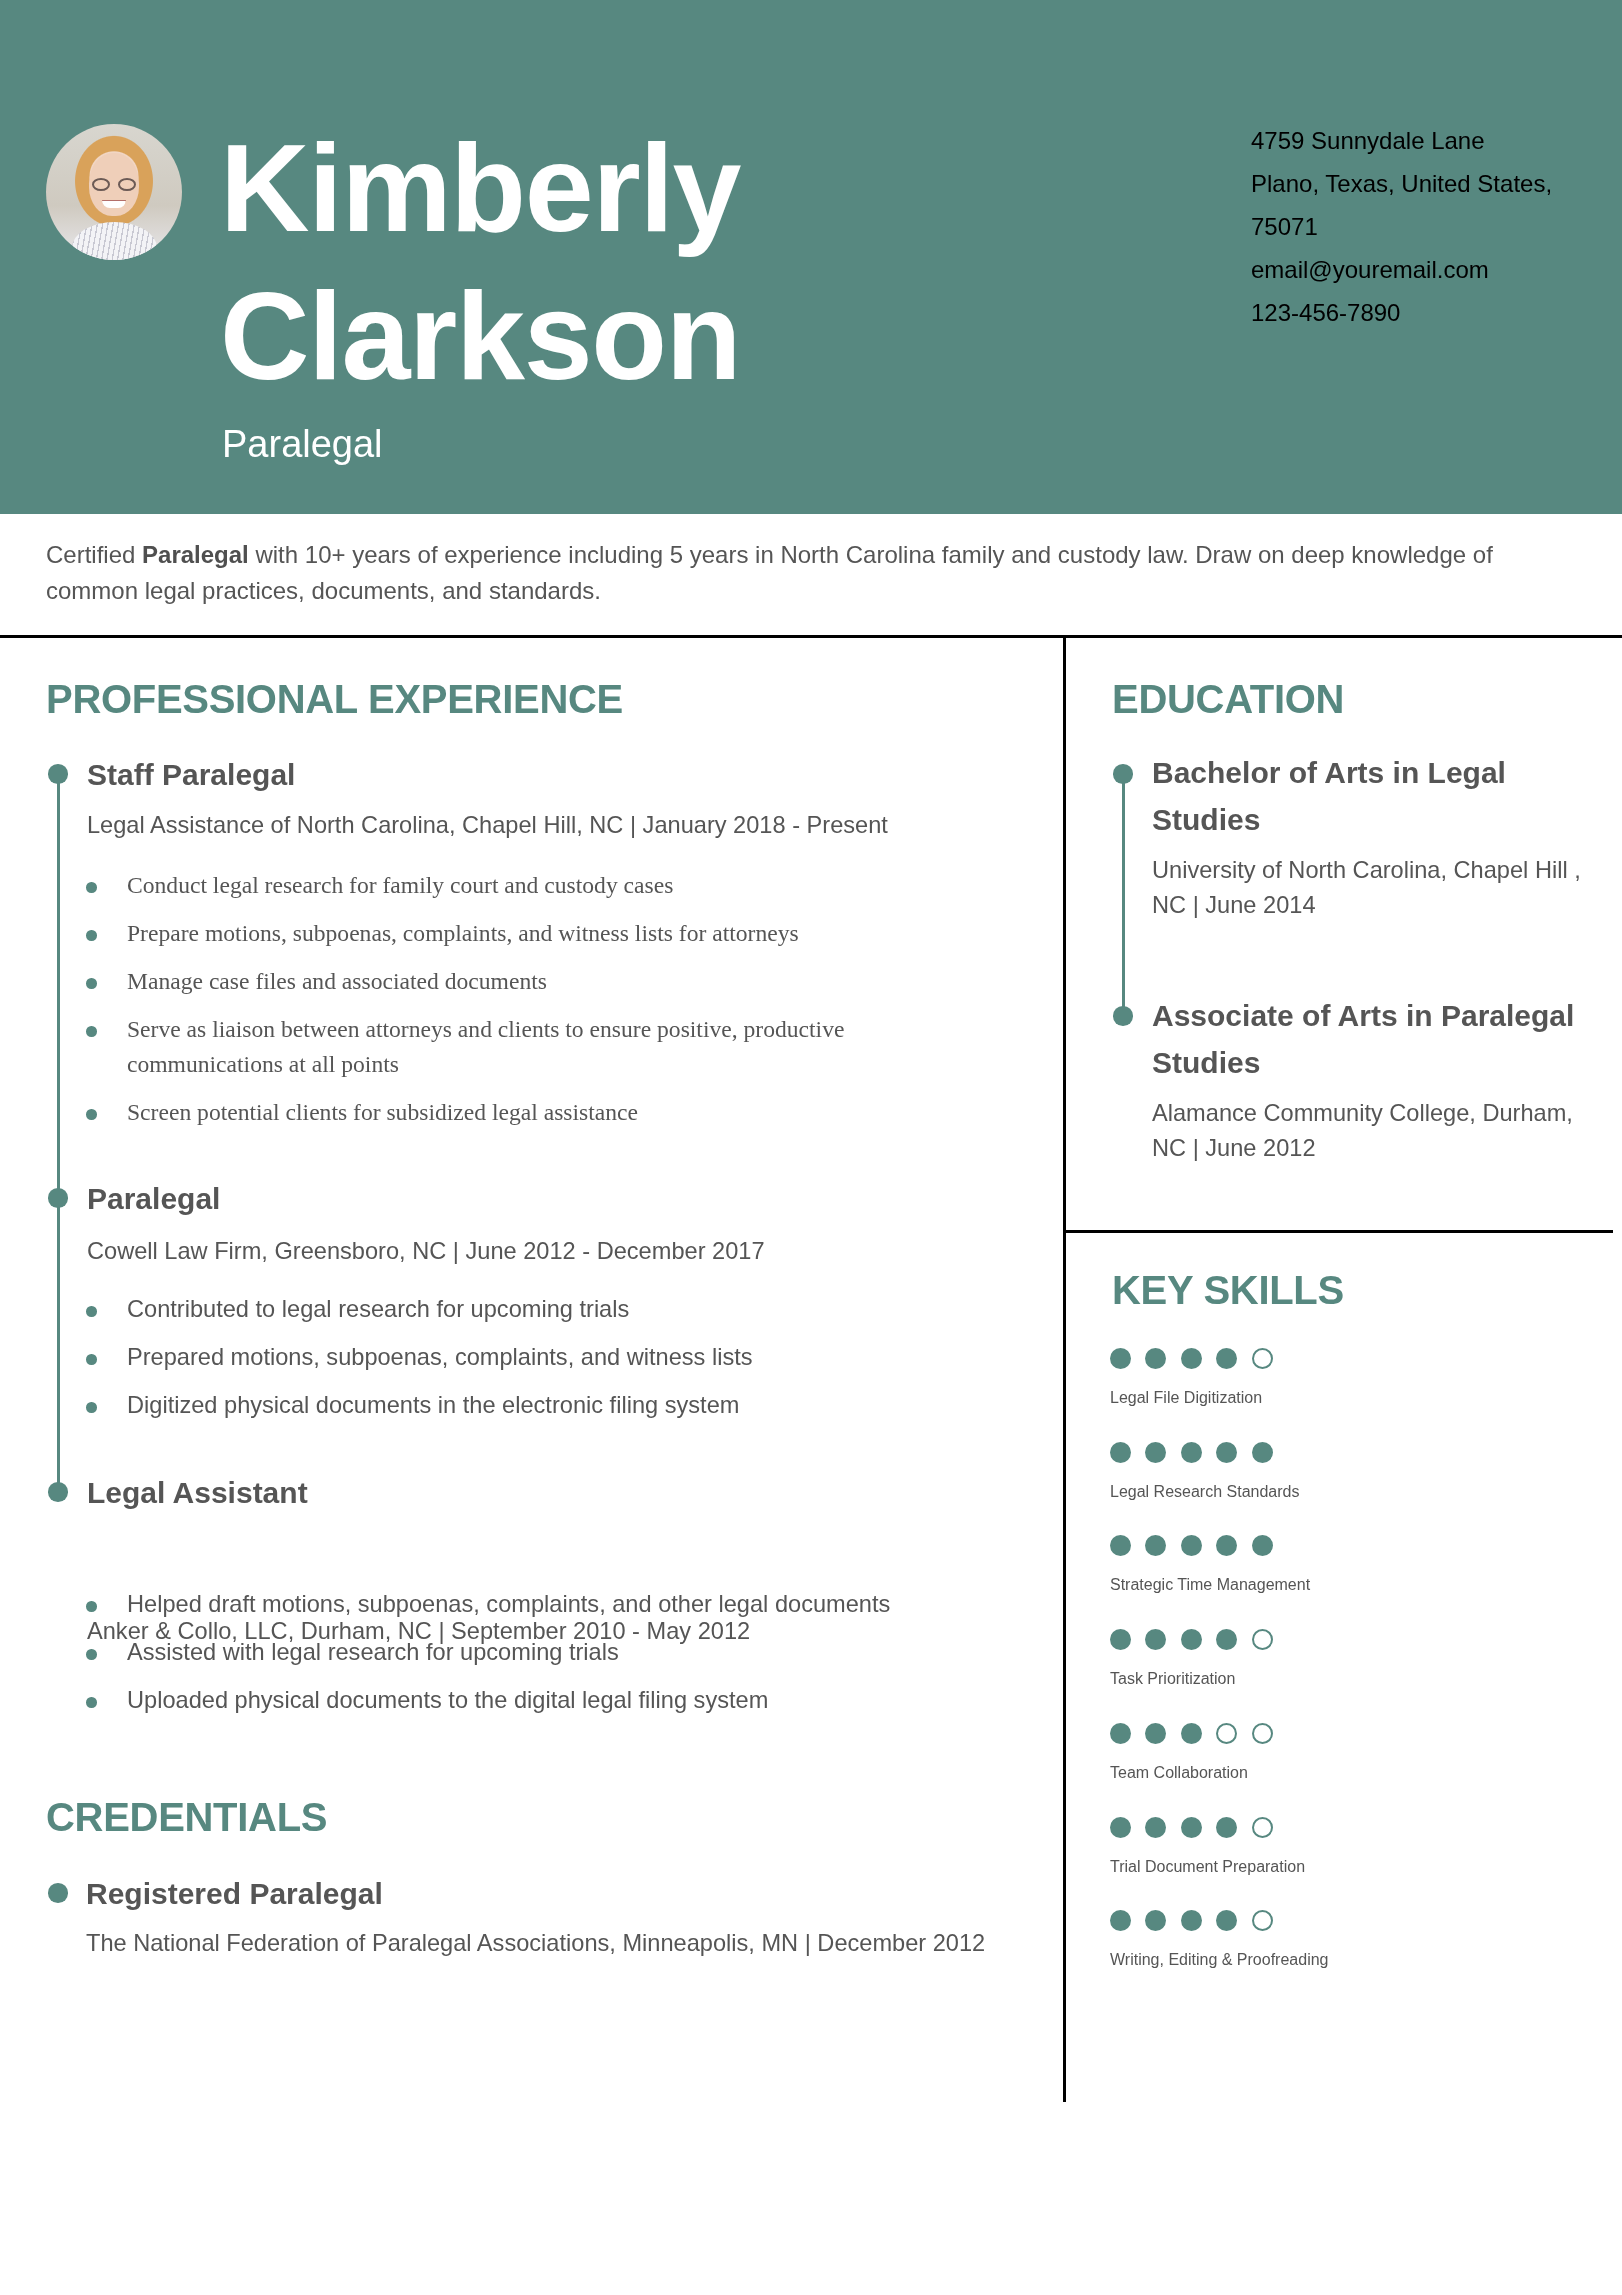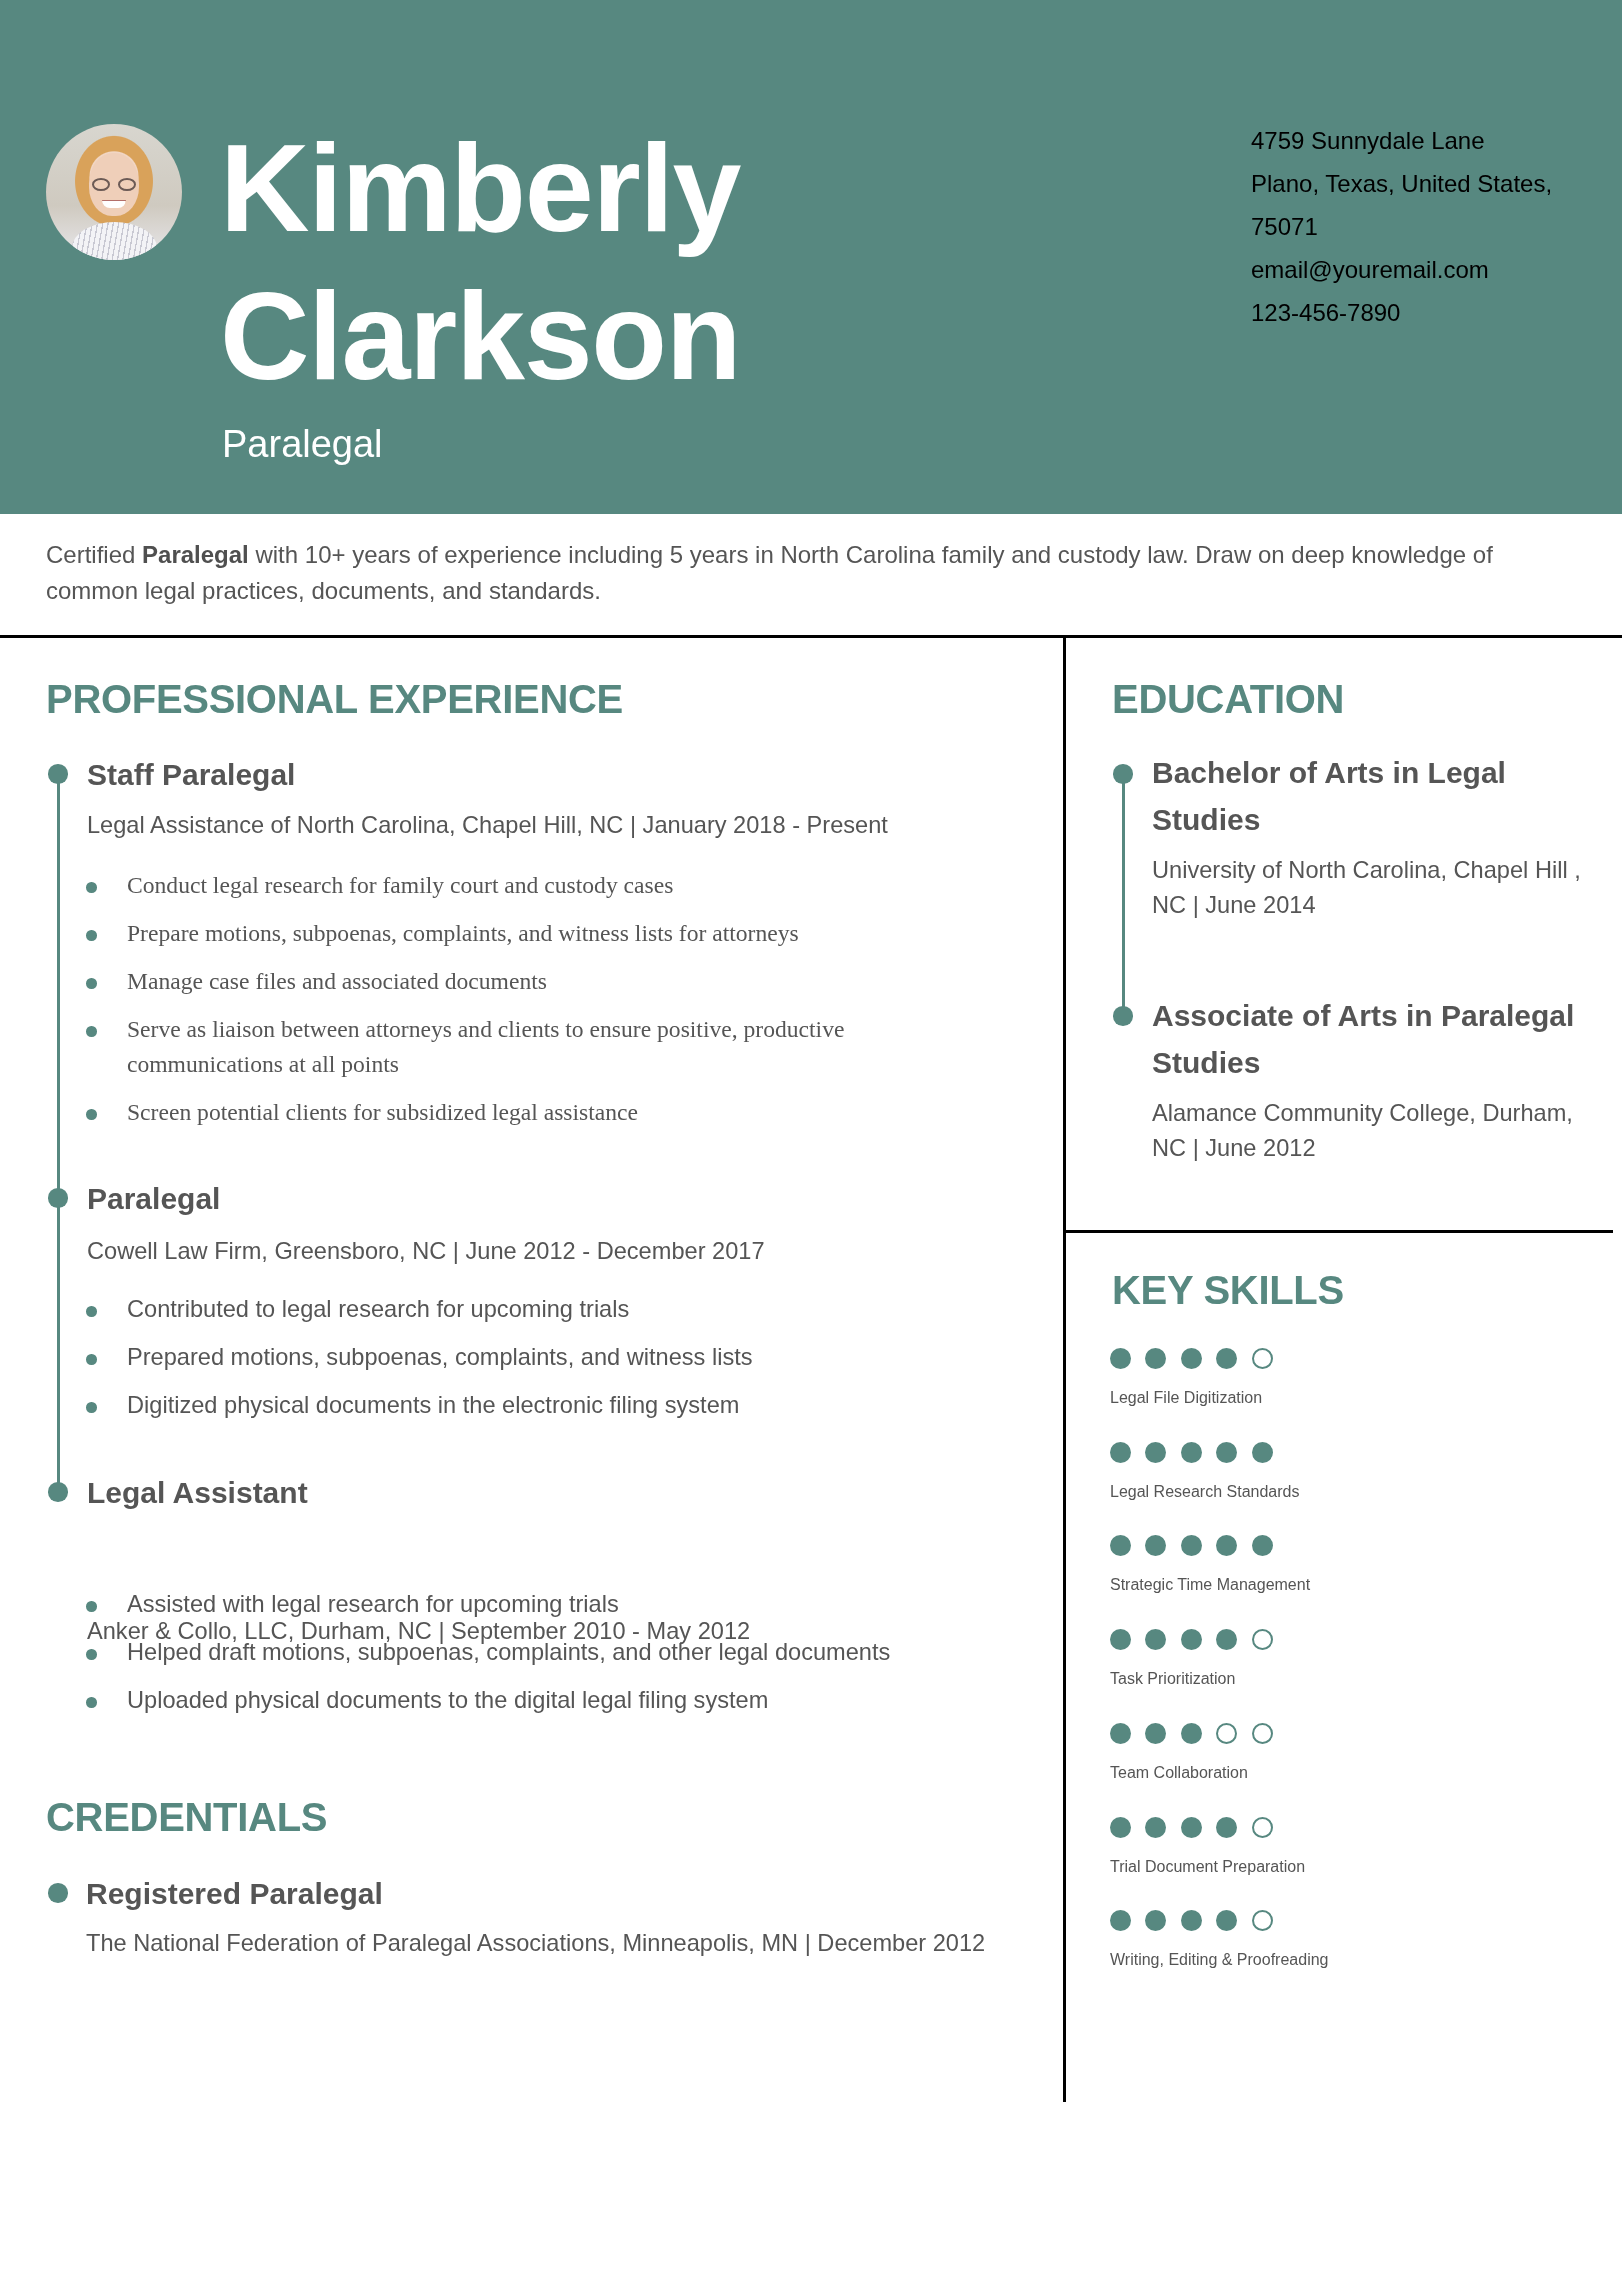--- a/index.html
+++ b/index.html
@@ -107,22 +107,22 @@
 <ul class="bullet-list" style="top:1292px;">
   <li>Contributed to legal research for upcoming trials</li>
   <li>Prepared motions, subpoenas, complaints, and witness lists</li>
   <li>Digitized physical documents in the electronic filing system</li>
 </ul>
 
 <div class="tl-dot" style="left:48px; top:1482px;"></div>
 <div class="item-title" style="left:87px; top:1478px;">Legal Assistant</div>
 <div class="item-sub" style="left:87px; top:1620px;">Anker &amp; Collo, LLC, Durham, NC | September 2010 - May 2012</div>
 <ul class="bullet-list" style="top:1587px;">
+  <li>Helped draft motions, subpoenas, complaints, and other legal documents</li>
   <li>Assisted with legal research for upcoming trials</li>
-  <li>Helped draft motions, subpoenas, complaints, and other legal documents</li>
   <li>Uploaded physical documents to the digital legal filing system</li>
 </ul>
 
 <div class="section-title" style="left:46px; top:1797px;">CREDENTIALS</div>
 <div class="tl-dot" style="left:48px; top:1883px;"></div>
 <div class="item-title" style="left:86px; top:1879px;">Registered Paralegal</div>
 <div class="item-sub" style="left:86px; top:1932px;">The National Federation of Paralegal Associations, Minneapolis, MN | December 2012</div>
 
 <div class="section-title" style="left:1112px; top:679px;">EDUCATION</div>
 <div class="tl-line" style="left:1122px; top:773px; height:242px;"></div>

